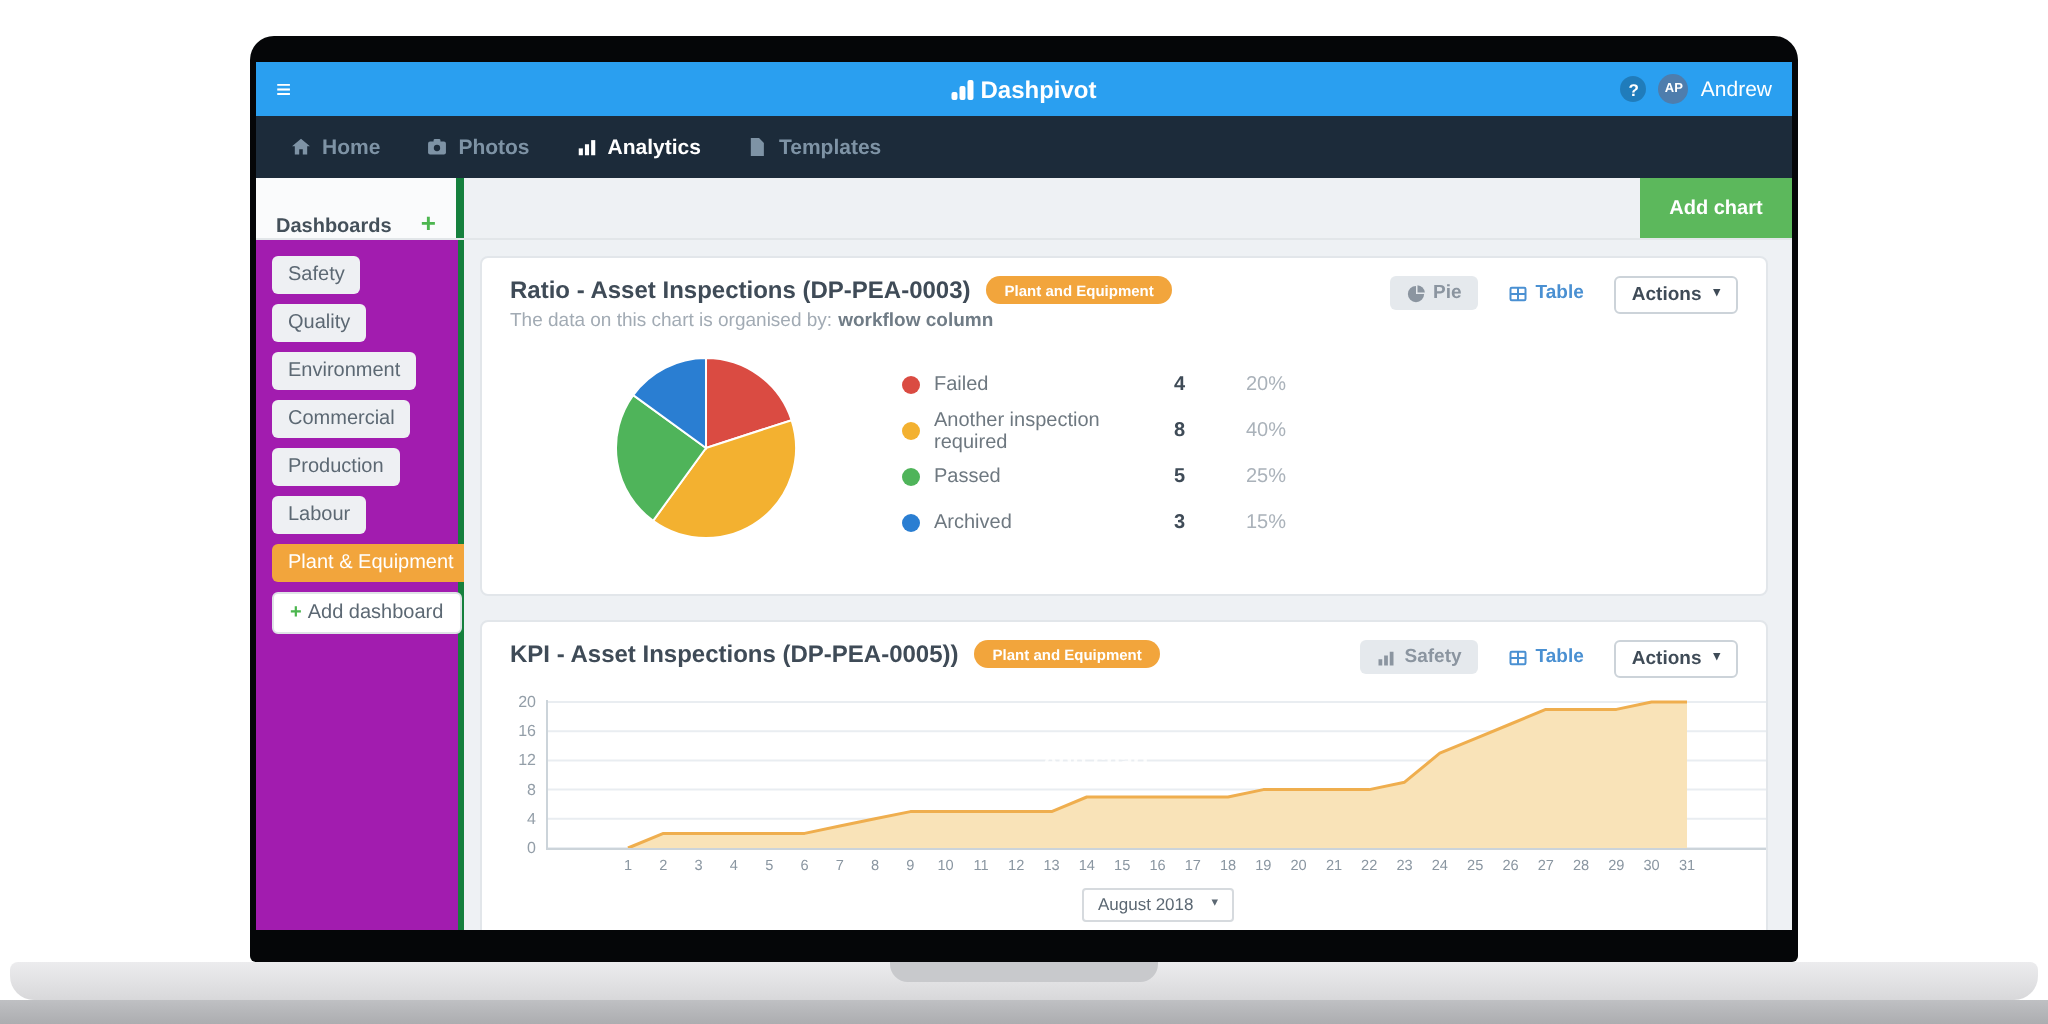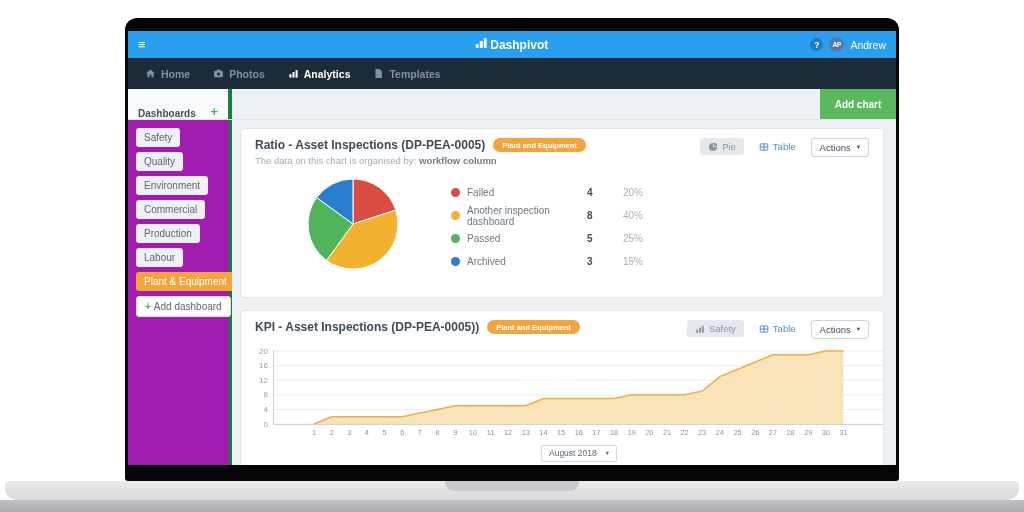--- a/index.html
+++ b/index.html
@@ -14,21 +14,21 @@
         background:linear-gradient(#ececee,#d8d8da);border-radius:4px 4px 12px 12px}
   .notch{position:absolute;left:50%;top:0;transform:translateX(-50%);width:134px;height:10px;
          background:#c8c9cc;border-radius:0 0 9px 9px}
   .base2{position:absolute;left:0;top:500px;width:1024px;height:12px;
          background:linear-gradient(#bfc0c3,#acadb0)}
   
   .topbar{flex:0 0 27px;background:#2a9ff0;display:flex;align-items:center;padding:0 10px;
           color:#fff;position:relative}
   .hamburger{font-size:13px;font-weight:bold;margin-right:9px;cursor:pointer;line-height:1}
   .breadcrumb{font-size:10.5px;font-weight:bold;letter-spacing:.1px}
-  .logo{position:absolute;left:50%;transform:translateX(-50%);display:flex;align-items:flex-start;
+  .logo{position:absolute;left:50%;transform:translateX(-50%);display:flex;align-items:center;
         gap:4px;font-weight:bold;font-size:12px}
   .logo-bars{display:inline-flex;align-items:flex-end;gap:1.5px;height:10px}
   .logo-bars i{width:2.5px;background:#fff;display:block;border-radius:1px}
   .logo-bars i:nth-child(1){height:4px}.logo-bars i:nth-child(2){height:7px}.logo-bars i:nth-child(3){height:10px}
   .topbar-right{margin-left:auto;display:flex;align-items:center;gap:6px}
   .help{width:13px;height:13px;border-radius:50%;background:rgba(0,0,0,.22);color:#fff;
         font-size:8.5px;font-weight:bold;display:flex;align-items:center;justify-content:center}
   .avatar{width:15px;height:15px;border-radius:50%;background:#4e7dad;color:#fff;font-size:6.5px;
           font-weight:bold;display:flex;align-items:center;justify-content:center}
   .uname{font-size:10.5px}
@@ -58,21 +58,21 @@
   .card{background:#fff;border:1px solid #e2e6ea;border-radius:4px;box-sizing:border-box;width:644px}
   .card1{height:170px;margin-bottom:12px}
   .card2{height:185px;position:relative}
   .card-head{display:flex;padding:9px 14px 0 14px}
   .title-row{display:flex;align-items:center;gap:8px}
   .card-title{margin:0;font-size:12px;color:#3f4b57;font-weight:bold}
   .badge{background:#f2a53c;color:#fff;font-size:7.5px;font-weight:bold;padding:2.5px 9px;border-radius:8px}
   .subtitle{margin:3px 0 0;font-size:9.5px;color:#a2abb4}
   .subtitle b{color:#707c86;margin-left:3px}
   .card-head-right{margin-left:auto;display:flex;align-items:flex-start;gap:7px}
-  .btn{display:inline-flex;align-items:center;gap:4px;font-size:9.5px;font-weight:normal;
+  .btn{display:inline-flex;align-items:center;gap:4px;font-size:9.5px;font-weight:bold;
        padding:3px 8px;border-radius:3px;cursor:pointer;line-height:1.2}
   .btn svg{width:10px;height:10px}
   .btn-active{background:#e5e9ed;color:#8b95a0}
   .btn-link{color:#4a90d2}
   .btn-outline{border:1px solid #ccd3d9;color:#3f4b57;background:#fff}
   .caret{font-size:6.5px;margin-left:2px;line-height:1}
   
   .card1-body{display:flex;padding-left:64px;margin-top:10px}
   #pie-svg{width:96px;height:96px}
   .legend{margin-left:50px;margin-top:5px}
@@ -168,21 +168,21 @@
               <span>Add dashboard</span>
           </div>
         </aside>
 
         <main class="main">
 
           <section class="card card1">
             <div class="card-head">
               <div>
                 <div class="title-row">
-                  <h3 class="card-title">Ratio - Asset Inspections (DP-PEA-0005)</h3>
+                  <h3 class="card-title">Ratio - Asset Inspections (DP-PEA-0003)</h3>
                   <span class="badge">Plant and Equipment</span>
                 </div>
                 <p class="subtitle"><span>The data on this chart is organised by:</span><b>workflow column</b></p>
               </div>
               <div class="card-head-right">
                 <span class="btn btn-active">
                   <svg viewBox="0 0 16 16">
                       <path d="M8 8 V1.5 A6.5 6.5 0 1 0 14.5 8 Z" fill="#8b95a0"></path>
                       <path d="M9.2 6.8 V.9 A6.5 6.5 0 0 1 15.1 6.8 Z" fill="#8b95a0"></path>
                     </svg>
@@ -211,21 +211,21 @@
                 </svg>
               <div class="legend">
                 <div class="legend-row">
                   <span class="legend-dot" style="background: rgb(218, 75, 66);"></span>
                   <span class="legend-label">Failed</span>
                   <span class="legend-value">4</span>
                   <span class="legend-pct">20%</span>
                 </div>
                 <div class="legend-row">
                   <span class="legend-dot" style="background: rgb(243, 177, 48);"></span>
-                  <span class="legend-label">Another inspection dashboard</span>
+                  <span class="legend-label">Another inspection required</span>
                   <span class="legend-value">8</span>
                   <span class="legend-pct">40%</span>
                 </div>
                 <div class="legend-row">
                   <span class="legend-dot" style="background: rgb(79, 180, 90);"></span>
                   <span class="legend-label">Passed</span>
                   <span class="legend-value">5</span>
                   <span class="legend-pct">25%</span>
                 </div>
                 <div class="legend-row">

